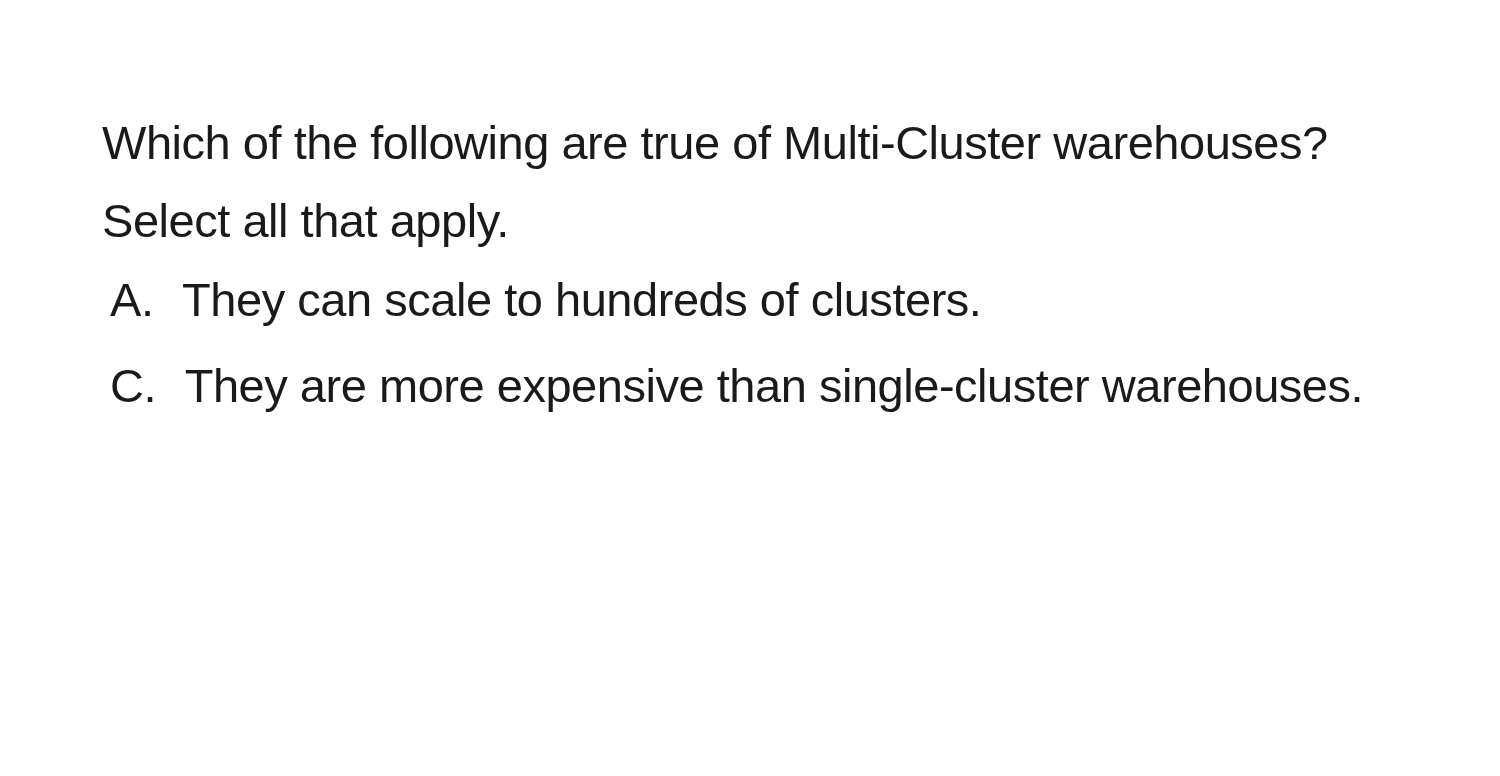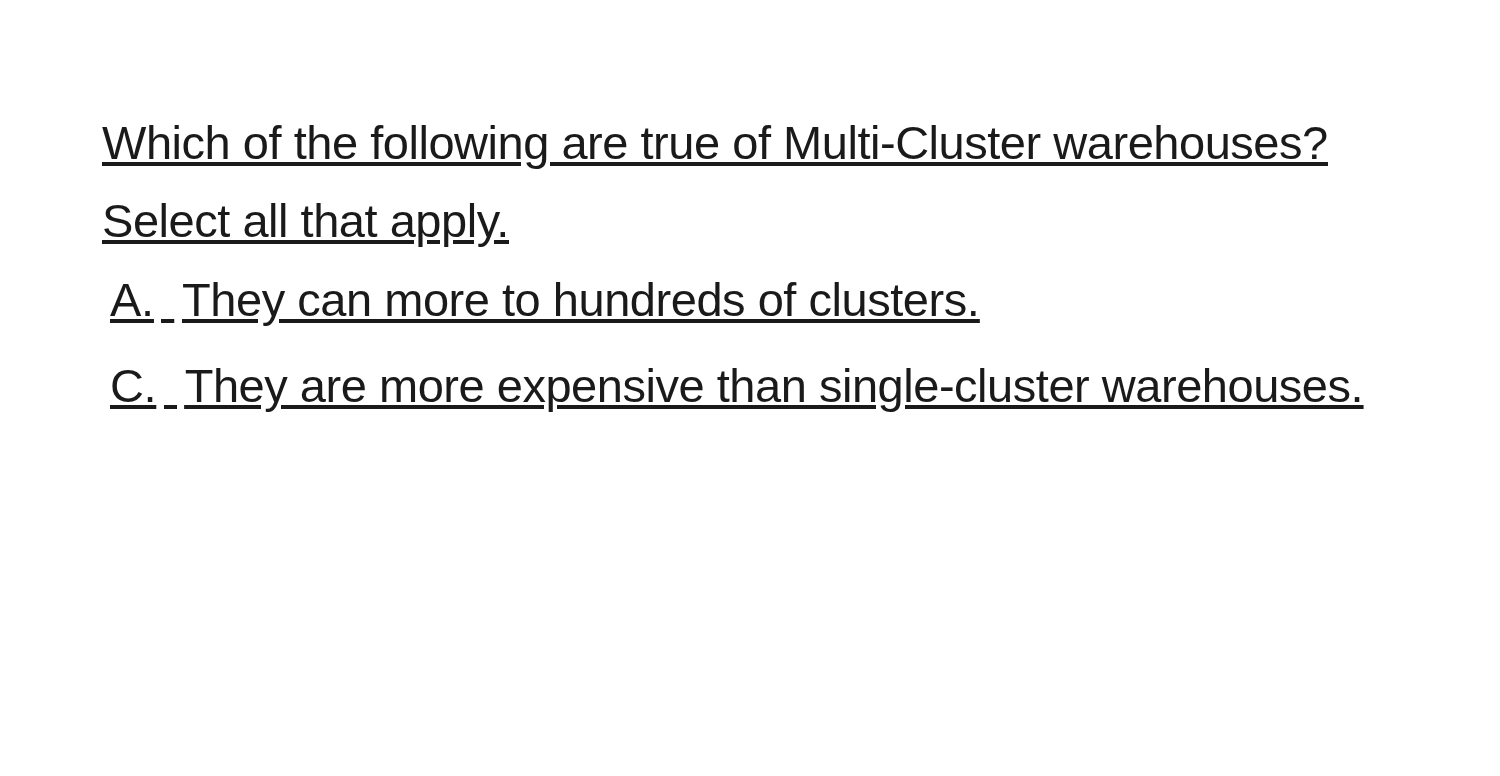--- a/index.html
+++ b/index.html
@@ -1,19 +1,18 @@
 <!DOCTYPE html>
 <html><head>
   <meta charset="utf-8">
   <style>
     * {
       margin: 8px;
       padding: 0;
       box-sizing: border-box;
-      text-decoration: underline;
     }
     body {
       width: 1500px;
       height: 776px;
       background: #ffffff;
       font-family: -apple-system, BlinkMacSystemFont, "Segoe UI", Helvetica, Arial, sans-serif;
       padding: 80px 70px 0 70px;
     }
     .question-container {
       font-size: 47px;
@@ -28,19 +27,19 @@
       margin-top: 2px;
     }
   </style>
 </head>
 <body>
 
 <div class="question-container">
   <div class="question-prompt">Which of the following are true of Multi-Cluster warehouses? Select all that apply.</div>
   <div class="option">
     <span>A.</span>
-    <span>They can more to hundreds of clusters.</span>
+    <span>They can scale to hundreds of clusters.</span>
   </div>
   <div class="option">
     <span>C.</span>
     <span>They are more expensive than single-cluster warehouses.</span>
   </div>
 </div>
 
 </body></html>

